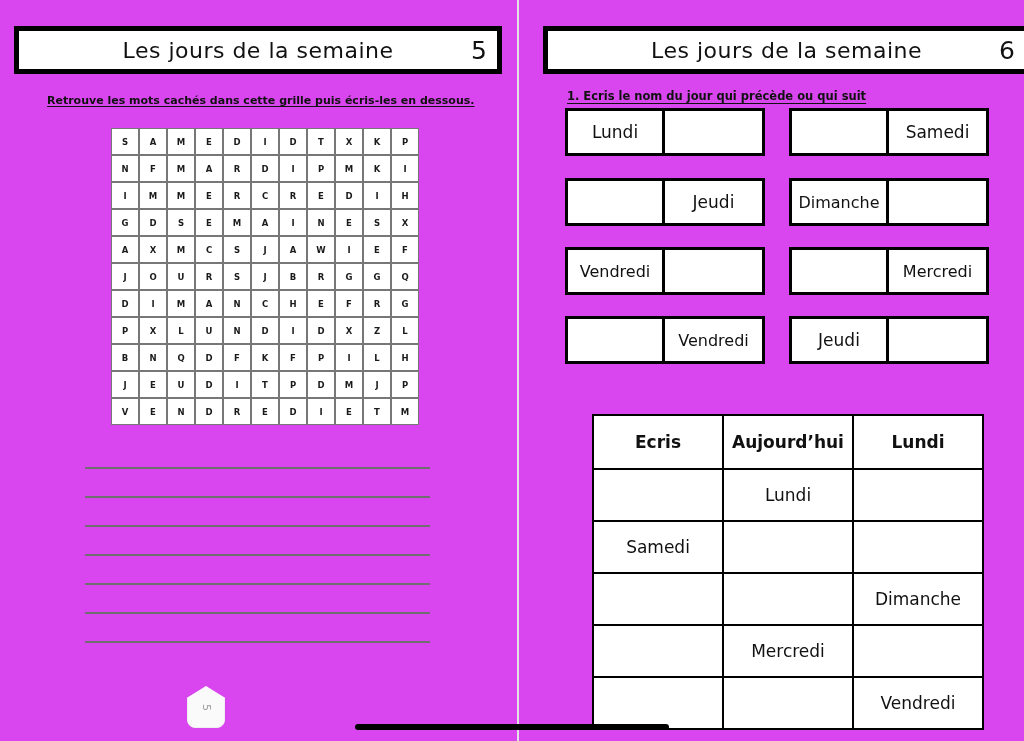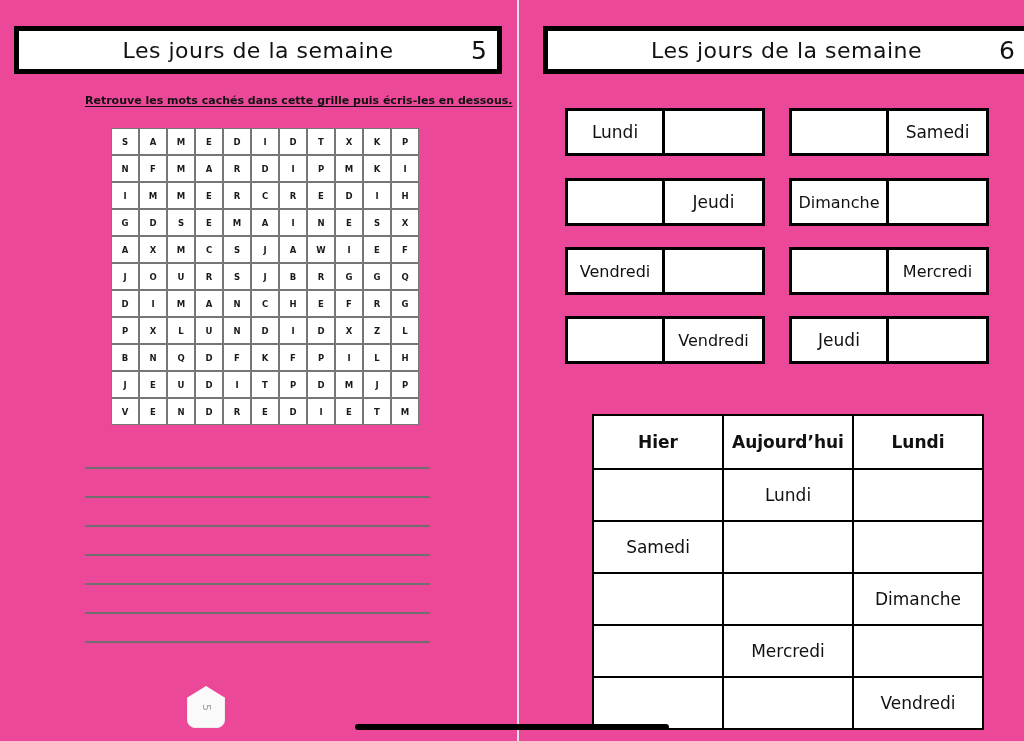--- a/index.html
+++ b/index.html
@@ -20,21 +20,21 @@
     position: absolute;
     inset: 0;
     background: #ffffff;
     display: flex;
     flex-direction: row;
   }
 
   .page {
     position: relative;
     height: 741px;
-    background: #ec4899;
+    background: #d946ef;
     box-sizing: border-box;
     overflow: hidden;
   }
   .page-left  { width: 517px; }
   .page-divider {
     width: 2px;
     height: 741px;
     background: #e2e2e2;
     flex: 0 0 2px;
   }
@@ -68,21 +68,20 @@
 
   
   .instruction {
     position: absolute;
     font-size: 11px;
     font-weight: bold;
     text-decoration: underline;
     text-underline-offset: 2px;
     color: #111;
     white-space: nowrap;
-    margin-left: 38px;
   }
   .ex-heading {
     position: absolute;
     font-size: 11.5px;
     font-weight: bold;
     text-decoration: underline;
     text-underline-offset: 2.5px;
     color: #111;
     white-space: nowrap;
   }
@@ -378,20 +377,21 @@
 
   <div class="page-divider"></div>
 
   <div class="page page-right">
 
     <div class="title-banner" style="left:24px; top:26px; width:487px; height:48px;">
       <div class="title-text">Les jours de la semaine</div>
       <div class="page-num">6</div>
     </div>
 
+    <div class="ex-heading" style="left:48px; top:89px;">1. Ecris le nom du jour qui précède ou qui suit</div>
 
     <div id="pairs-container">
         <div class="pair-box" style="left: 46px; top: 108px; width: 200px;">
           <div class="pair-cell left-cell">Lundi</div>
           <div class="pair-cell right-cell"></div>
         </div>
         <div class="pair-box" style="left: 270px; top: 108px; width: 200px;">
           <div class="pair-cell left-cell"></div>
           <div class="pair-cell right-cell">Samedi</div>
         </div>
@@ -418,21 +418,21 @@
         <div class="pair-box" style="left: 270px; top: 316px; width: 200px;">
           <div class="pair-cell left-cell">Jeudi</div>
           <div class="pair-cell right-cell"></div>
         </div>
       </div>
 
 
     <table class="day-table" style="left:73px; top:414px; width:373px;">
       <thead>
         <tr>
-            <th class="col-hier">Hier</th>
+            <th class="col-hier">Ecris</th>
             <th class="col-auj">Aujourd’hui</th>
             <th class="col-dem">Lundi</th>
           </tr>
       </thead>
       <tbody>
           <tr>
             <td></td>
             <td>Lundi</td>
             <td></td>
           </tr>

